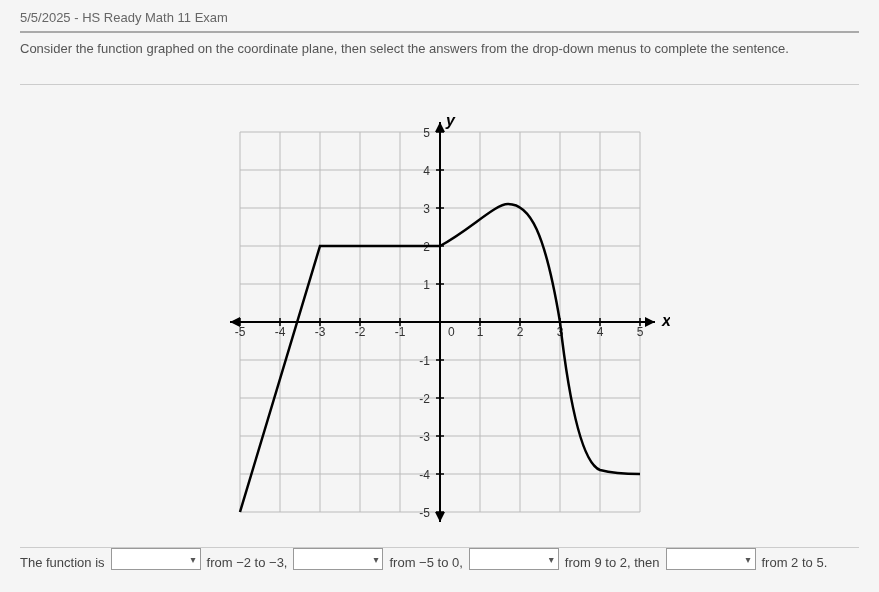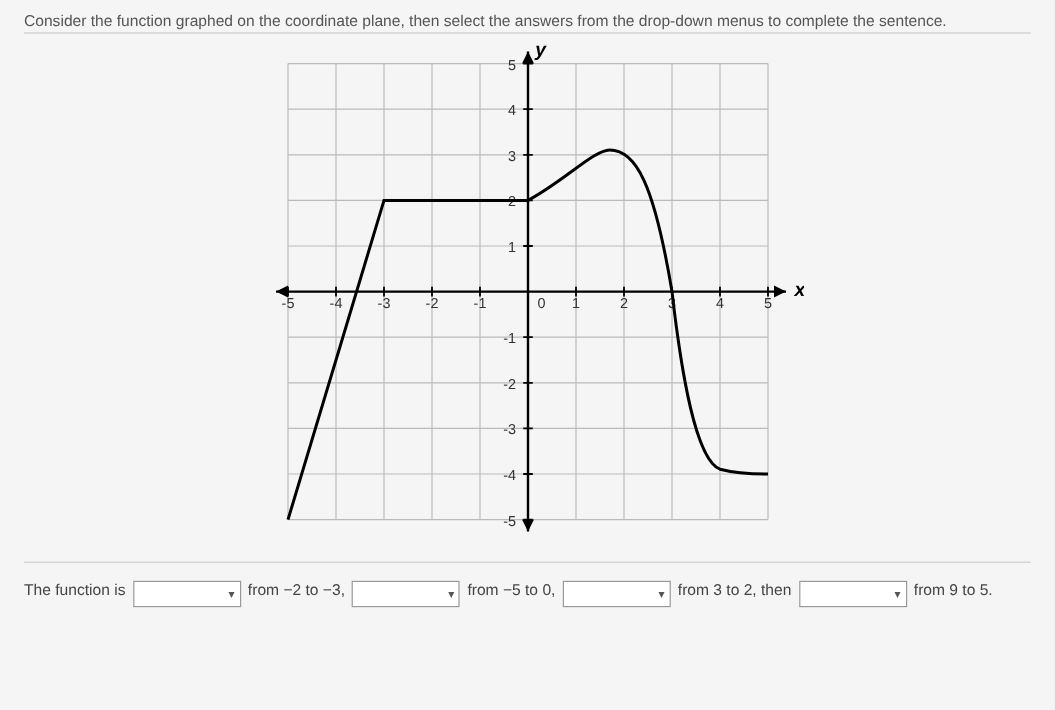--- a/index.html
+++ b/index.html
@@ -20,40 +20,39 @@
     .header {
       color: #666;
       font-size: 13px;
       padding-bottom: 6px;
       border-bottom: 2px solid #aaa;
       margin-bottom: 8px;
     }
     .instruction {
       color: #555;
       font-size: 13px;
-      padding-bottom: 2px;
+      padding-bottom: 28px;
       border-bottom: 1px solid #ccc;
-      margin-bottom: 0;
+      margin-bottom: 22px;
     }
     .chart-wrap {
       display: flex;
       justify-content: center;
       padding: 5px 0 15px 0;
     }
     .chart-svg {
       width: 460px;
       height: 420px;
     }
     .answer-row {
       display: flex;
-      align-items: flex-start;
+      align-items: flex-end;
       gap: 6px;
       font-size: 13px;
       color: #444;
-      padding-top: 15px;
       border-top: 1px solid #ccc;
       flex-wrap: nowrap;
     }
     .dropdown {
       display: inline-flex;
       align-items: center;
       border: 1px solid #999;
       background: #fff;
       height: 22px;
       min-width: 90px;
@@ -65,20 +64,21 @@
       margin-left: auto;
       font-size: 10px;
       color: #555;
     }
     .txt { white-space: nowrap; }
   </style>
 </head>
 <body>
 
 <div class="page">
+  <div class="header">5/5/2025 - HS Ready Math 11 Exam</div>
 
   <div class="instruction">Consider the function graphed on the coordinate plane, then select the answers from the drop-down menus to complete the sentence.</div>
 
   <div class="chart-wrap">
     <svg class="chart-svg" viewBox="0 0 460 420">
 
       <g stroke="#bbb" stroke-width="1">
 
         <line x1="30" y1="20" x2="30" y2="400"></line>
         <line x1="70" y1="20" x2="70" y2="400"></line>
@@ -178,20 +178,20 @@
     <span class="txt">from −2 to −3,</span>
     <span class="dropdown">
       <span></span>
         <span class="caret">▾</span>
     </span>
     <span class="txt">from −5 to 0,</span>
     <span class="dropdown">
       <span></span>
         <span class="caret">▾</span>
     </span>
-    <span class="txt">from 3 to 2, then</span>
+    <span class="txt">from 9 to 2, then</span>
     <span class="dropdown">
       <span></span>
         <span class="caret">▾</span>
     </span>
-    <span class="txt">from 9 to 5.</span>
+    <span class="txt">from 2 to 5.</span>
   </div>
 </div>
 
 </body></html>

